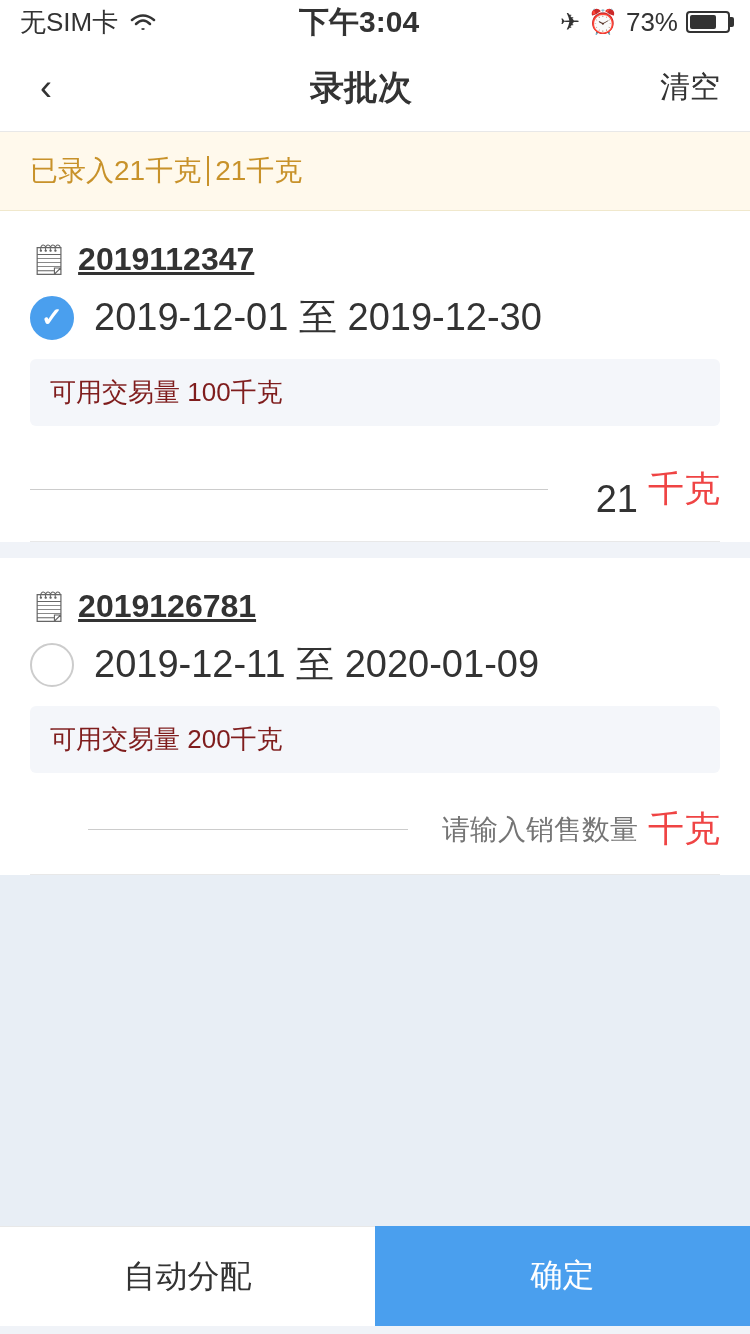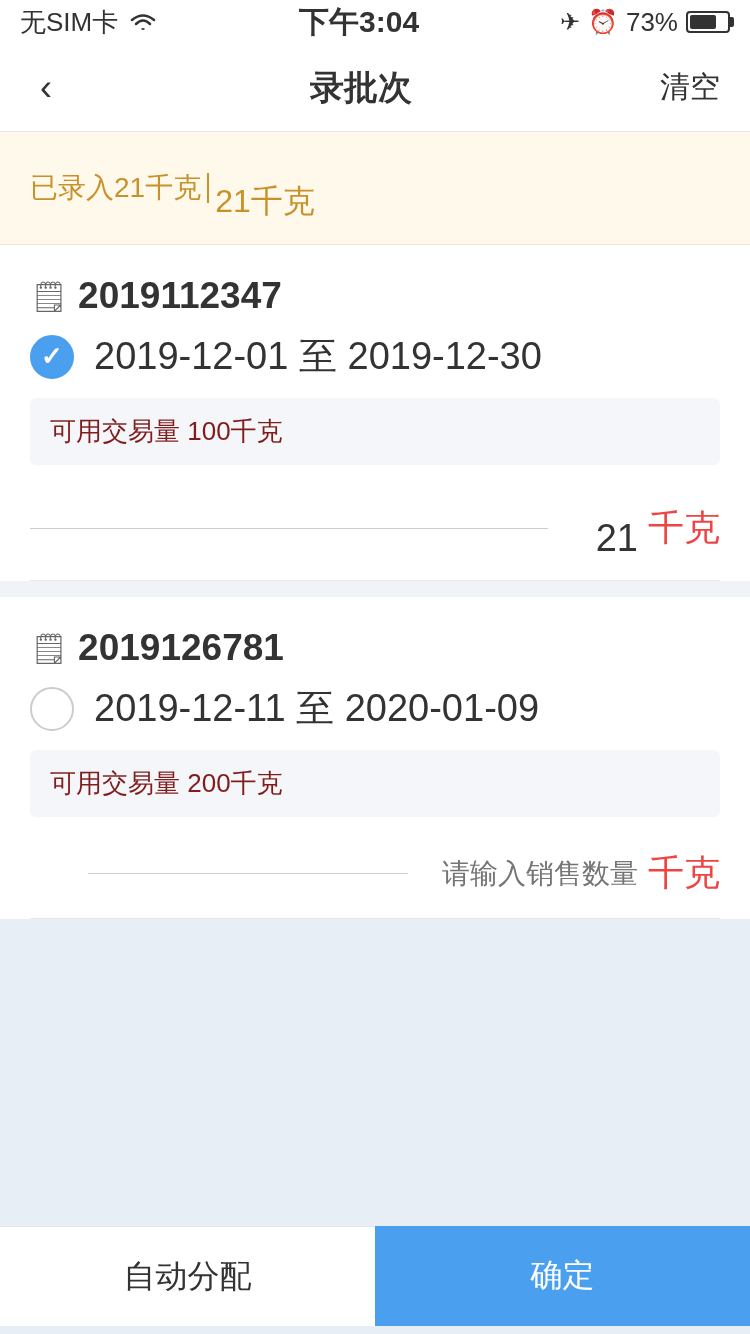--- a/index.html
+++ b/index.html
@@ -113,23 +113,22 @@
     .summary-label {
       font-size: 28px;
       color: #c8922a;
     }
     .summary-divider {
       width: 2px;
       height: 30px;
       background: #c8922a;
     }
     .summary-value {
-      font-size: 32px;
+      font-size: 28px;
       color: #c8922a;
-      margin-top: 28px;
     }
 
     
     .content {
       width: 750px;
     }
 
     
     .batch-card {
       background: #fff;
@@ -141,23 +140,24 @@
       display: flex;
       align-items: center;
       gap: 10px;
       margin-bottom: 14px;
     }
     .batch-icon {
       font-size: 30px;
       color: #666;
     }
     .batch-id {
-      font-size: 37px;
+      font-size: 32px;
       font-weight: 600;
       color: #333;
+      text-decoration: underline;
     }
 
     .batch-row {
       display: flex;
       align-items: center;
       gap: 20px;
       margin-bottom: 16px;
     }
 
     .radio-circle {

